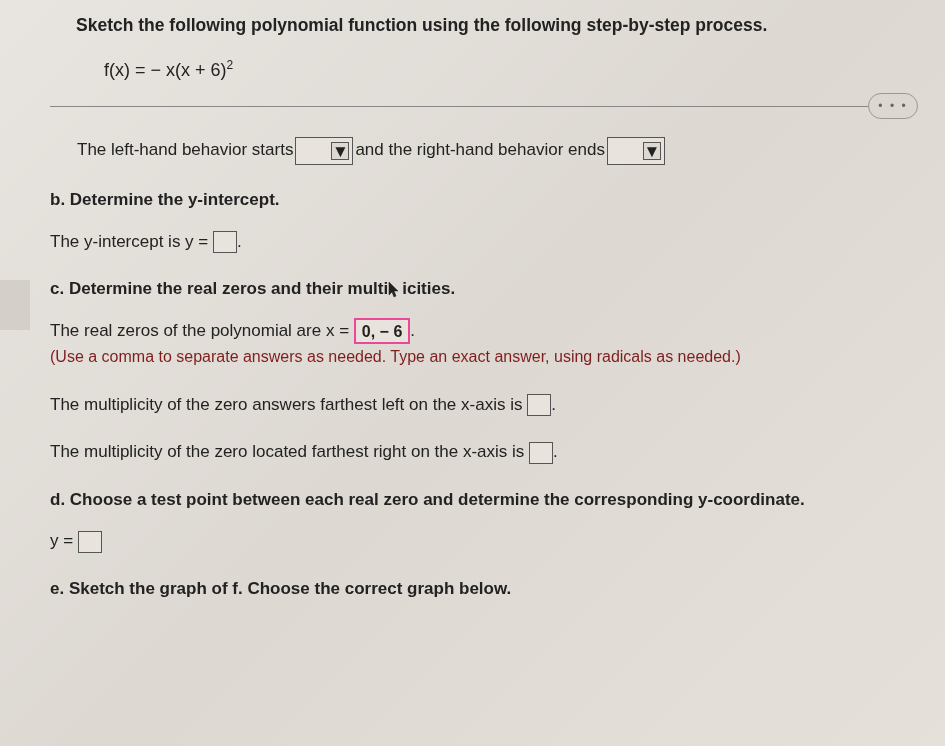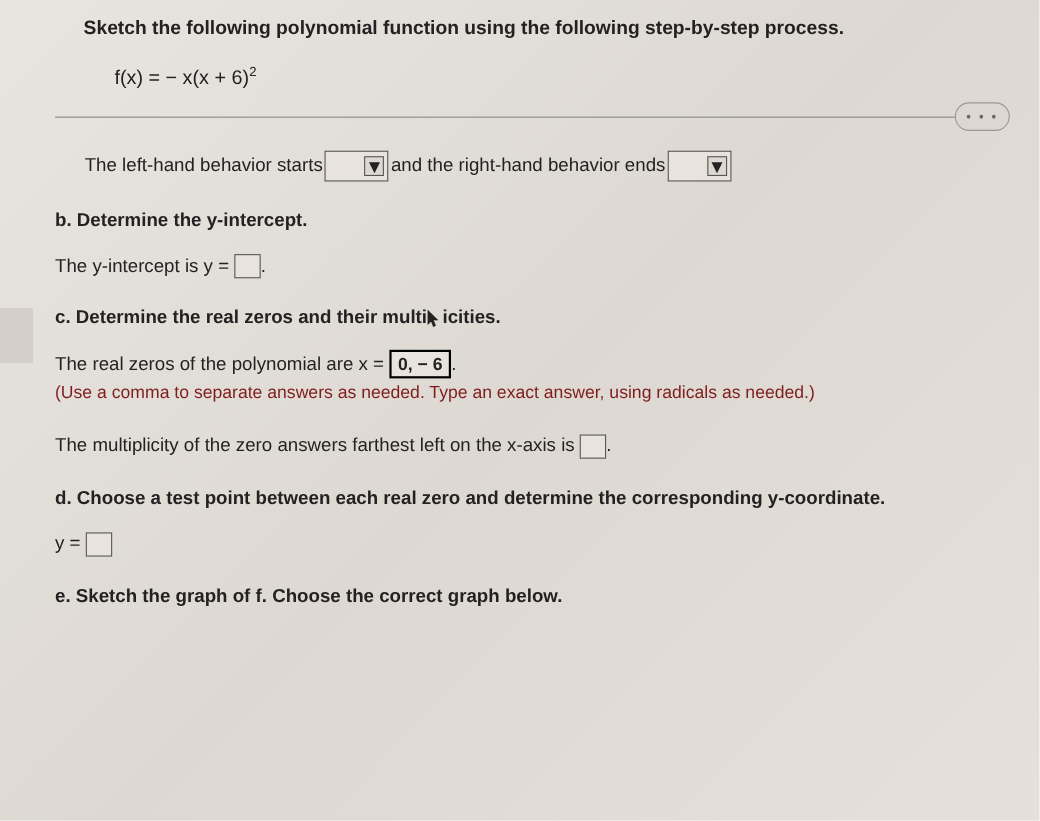--- a/index.html
+++ b/index.html
@@ -108,21 +108,21 @@
       width: 24px;
       height: 22px;
       border: 1.5px solid #555;
       background: #e8e3dc;
       vertical-align: middle;
     }
     .input-box-filled {
       display: inline-block;
       min-width: 50px;
       height: 26px;
-      border: 2px solid #000000;
+      border: 2px solid #ec4899;
       background: #e8e3dc;
       vertical-align: middle;
       padding: 2px 6px;
       font-size: 16px;
       font-weight: bold;
       line-height: 20px;
     }
     .hint {
       color: #7f1d1d;
       font-size: 16px;
@@ -174,20 +174,24 @@
   <div class="line">
     <span>The real zeros of the polynomial are x =</span>
     <span class="input-box-filled">0, − 6</span><span>.</span>
     <br>
     <span class="hint">(Use a comma to separate answers as needed. Type an exact answer, using radicals as needed.)</span>
   </div>
   <div class="line">
     <span>The multiplicity of the zero answers farthest left on the x-axis is</span>
     <span class="input-box"></span><span>.</span>
   </div>
+  <div class="line">
+    <span>The multiplicity of the zero located farthest right on the x-axis is</span>
+    <span class="input-box"></span><span>.</span>
+  </div>
 </div>
 
 <div class="section">
   <span class="part-label">d. Choose a test point between each real zero and determine the corresponding y-coordinate.</span>
   <div class="line">
     <span>y =</span>
     <span class="input-box"></span>
   </div>
 </div>
 

